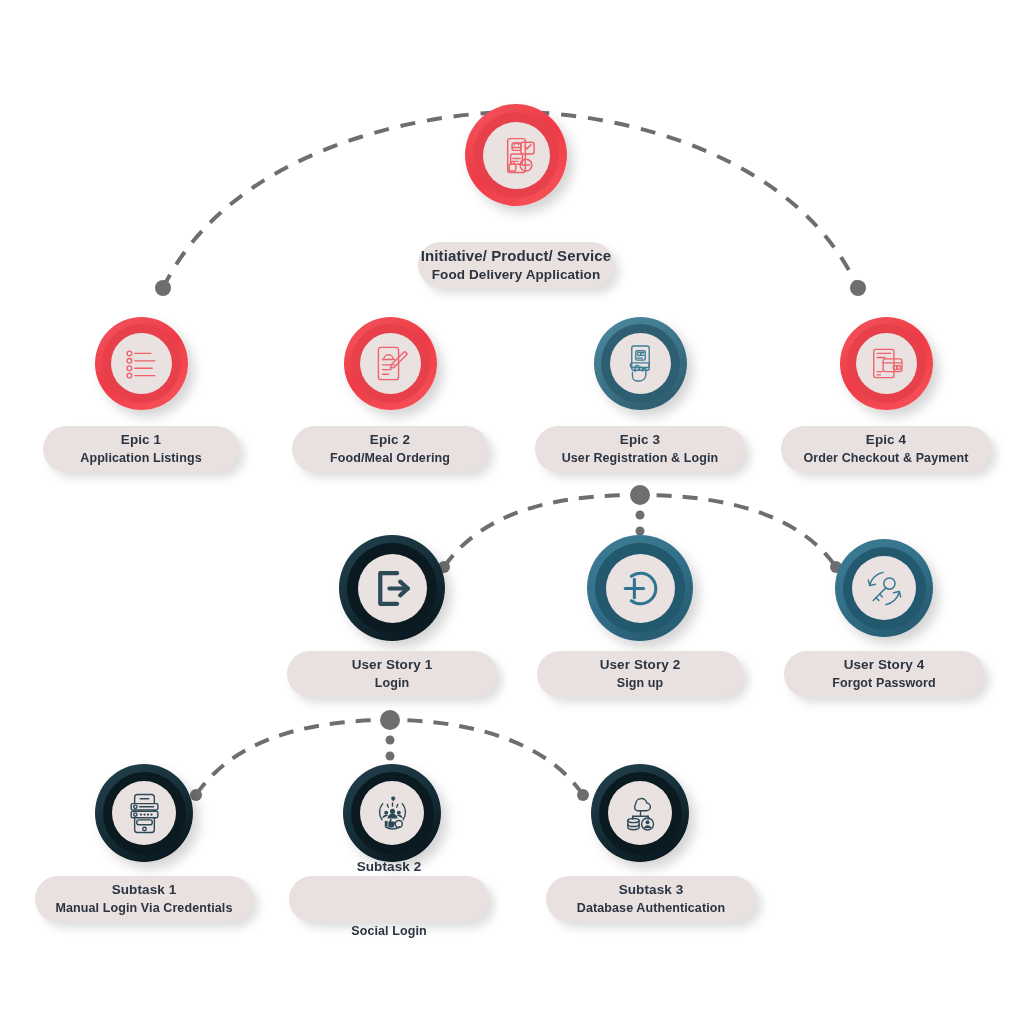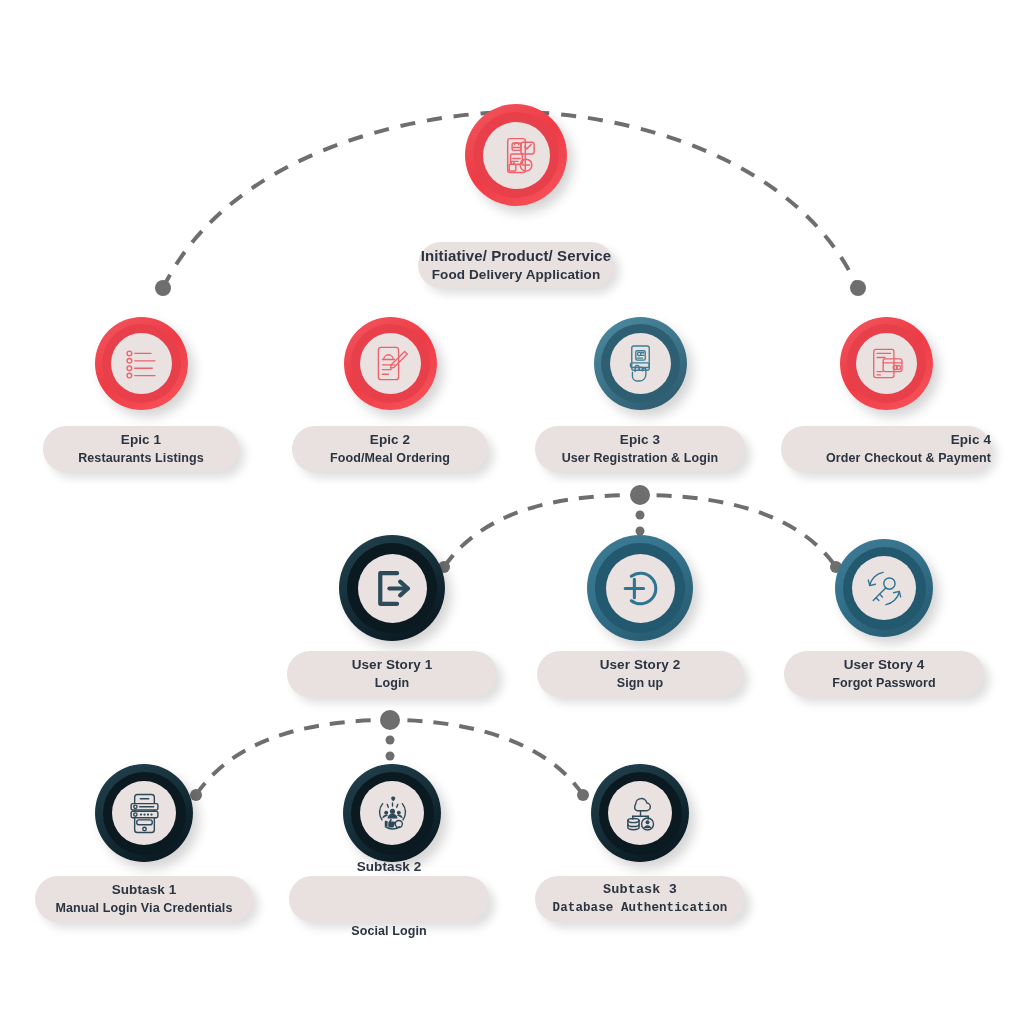--- a/index.html
+++ b/index.html
@@ -101,21 +101,21 @@
               <circle cx="14" cy="50" r="3.5" fill="none" stroke="#F0626B" stroke-width="2" stroke-linecap="round" stroke-linejoin="round"></circle>
               <path d="M22 50h30" fill="none" stroke="#F0626B" stroke-width="2" stroke-linecap="round" stroke-linejoin="round"></path>
             </svg>
         </div>
       </div>
     </div>
 
     <div class="pill " style="left:43px; top:426px;
                 width:196px; height:46px;">
       <div class="t1">Epic 1</div>
-      <div class="t2">Restaurants Listings</div>
+      <div class="t2">Application Listings</div>
     </div>
     <div class="node" style="left:343.5px; top:316.5px; width:93px; height:93px;">
       <div class="ring red" style="width:93px;height:93px;">
         <div class="mid" style="width:79px;height:79px;left:7px;top:7px;"></div>
         <div class="inner" style="width:61px;height:61px;position:relative;">
           <svg viewBox="0 0 64 64" width="43" height="43">
               <rect x="14" y="8" width="30" height="48" rx="4" fill="none" stroke="#F0626B" stroke-width="2" stroke-linecap="round" stroke-linejoin="round"></rect>
               <path d="M20 26h18" fill="none" stroke="#F0626B" stroke-width="2" stroke-linecap="round" stroke-linejoin="round"></path>
               <path d="M22 26a7 7 0 0114 0" fill="none" stroke="#F0626B" stroke-width="2" stroke-linecap="round" stroke-linejoin="round"></path>
               <path d="M20 34h18M20 41h13M20 48h9" fill="none" stroke="#F0626B" stroke-width="2" stroke-linecap="round" stroke-linejoin="round"></path>
@@ -164,21 +164,21 @@
               <rect x="27" y="25" width="28" height="19" rx="3" fill="none" stroke="#F0626B" stroke-width="2" stroke-linecap="round" stroke-linejoin="round"></rect>
               <path d="M27 31h28" fill="none" stroke="#F0626B" stroke-width="2" stroke-linecap="round" stroke-linejoin="round"></path>
               <circle cx="45" cy="38" r="3" fill="none" stroke="#F0626B" stroke-width="2" stroke-linecap="round" stroke-linejoin="round"></circle>
               <circle cx="50" cy="38" r="3" fill="none" stroke="#F0626B" stroke-width="2" stroke-linecap="round" stroke-linejoin="round"></circle>
             </svg>
         </div>
       </div>
     </div>
 
     <div class="pill " style="left:781px; top:426px;
-                width:210px; height:46px;align-items:flex-end;">
+                width:210px; height:46px;">
       <div class="t1">Epic 4</div>
       <div class="t2">Order Checkout &amp; Payment</div>
     </div>
     <div class="node" style="left:339px; top:535px; width:106px; height:106px;">
       <div class="ring dark" style="width:106px;height:106px;">
         <div class="mid" style="width:90px;height:90px;left:8px;top:8px;"></div>
         <div class="inner" style="width:69px;height:69px;position:relative;">
           <svg viewBox="0 0 64 64" width="49" height="49">
               <path d="M38 12H16v40h22" stroke="#2C4A58" stroke-width="5.5" fill="none" stroke-linecap="round" stroke-linejoin="round"></path>
               <path d="M28 32h24" stroke="#2C4A58" stroke-width="5.5" fill="none" stroke-linecap="round"></path>
@@ -303,19 +303,19 @@
               <path d="M14 42v10c0 1.7 3.6 3 8 3s8-1.3 8-3V42" fill="none" stroke="#2C4A58" stroke-width="2" stroke-linecap="round" stroke-linejoin="round"></path>
               <path d="M14 47.5c0 1.7 3.6 3 8 3s8-1.3 8-3" fill="none" stroke="#2C4A58" stroke-width="2" stroke-linecap="round" stroke-linejoin="round"></path>
               <circle cx="42" cy="47" r="8.5" fill="none" stroke="#2C4A58" stroke-width="2" stroke-linecap="round" stroke-linejoin="round"></circle>
               <circle cx="42" cy="44.5" r="2.8" fill="#2C4A58" stroke="none"></circle>
               <path d="M36.5 53c.8-3 3-4.4 5.5-4.4s4.7 1.4 5.5 4.4" fill="#2C4A58" stroke="none"></path>
             </svg>
         </div>
       </div>
     </div>
 
-    <div class="pill " style="left:535px; top:876px;
-                width:210px; height:46px;font-family:Liberation Mono, monospace;">
+    <div class="pill " style="left:546px; top:876px;
+                width:210px; height:46px;">
       <div class="t1">Subtask 3</div>
       <div class="t2">Database Authentication</div>
     </div>
     </div>
 </div>
 
 </body></html>

